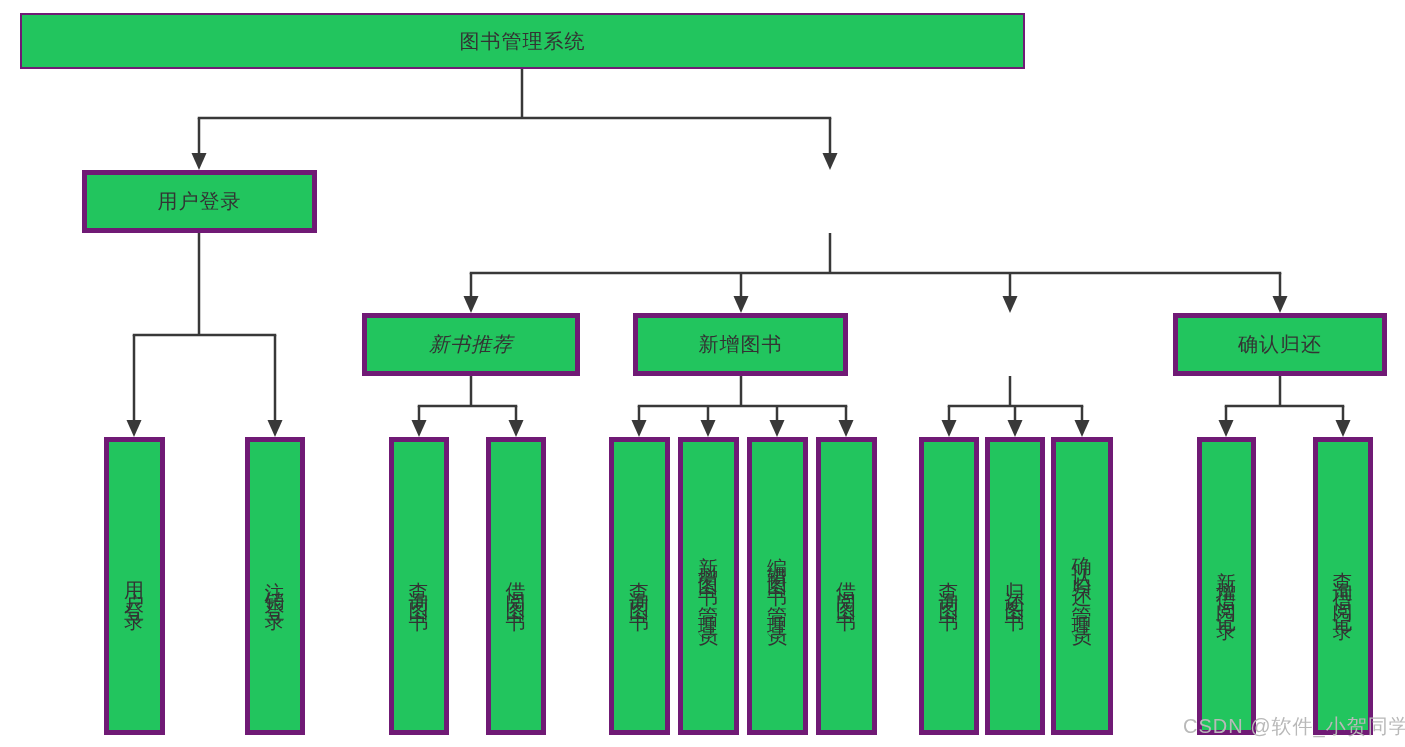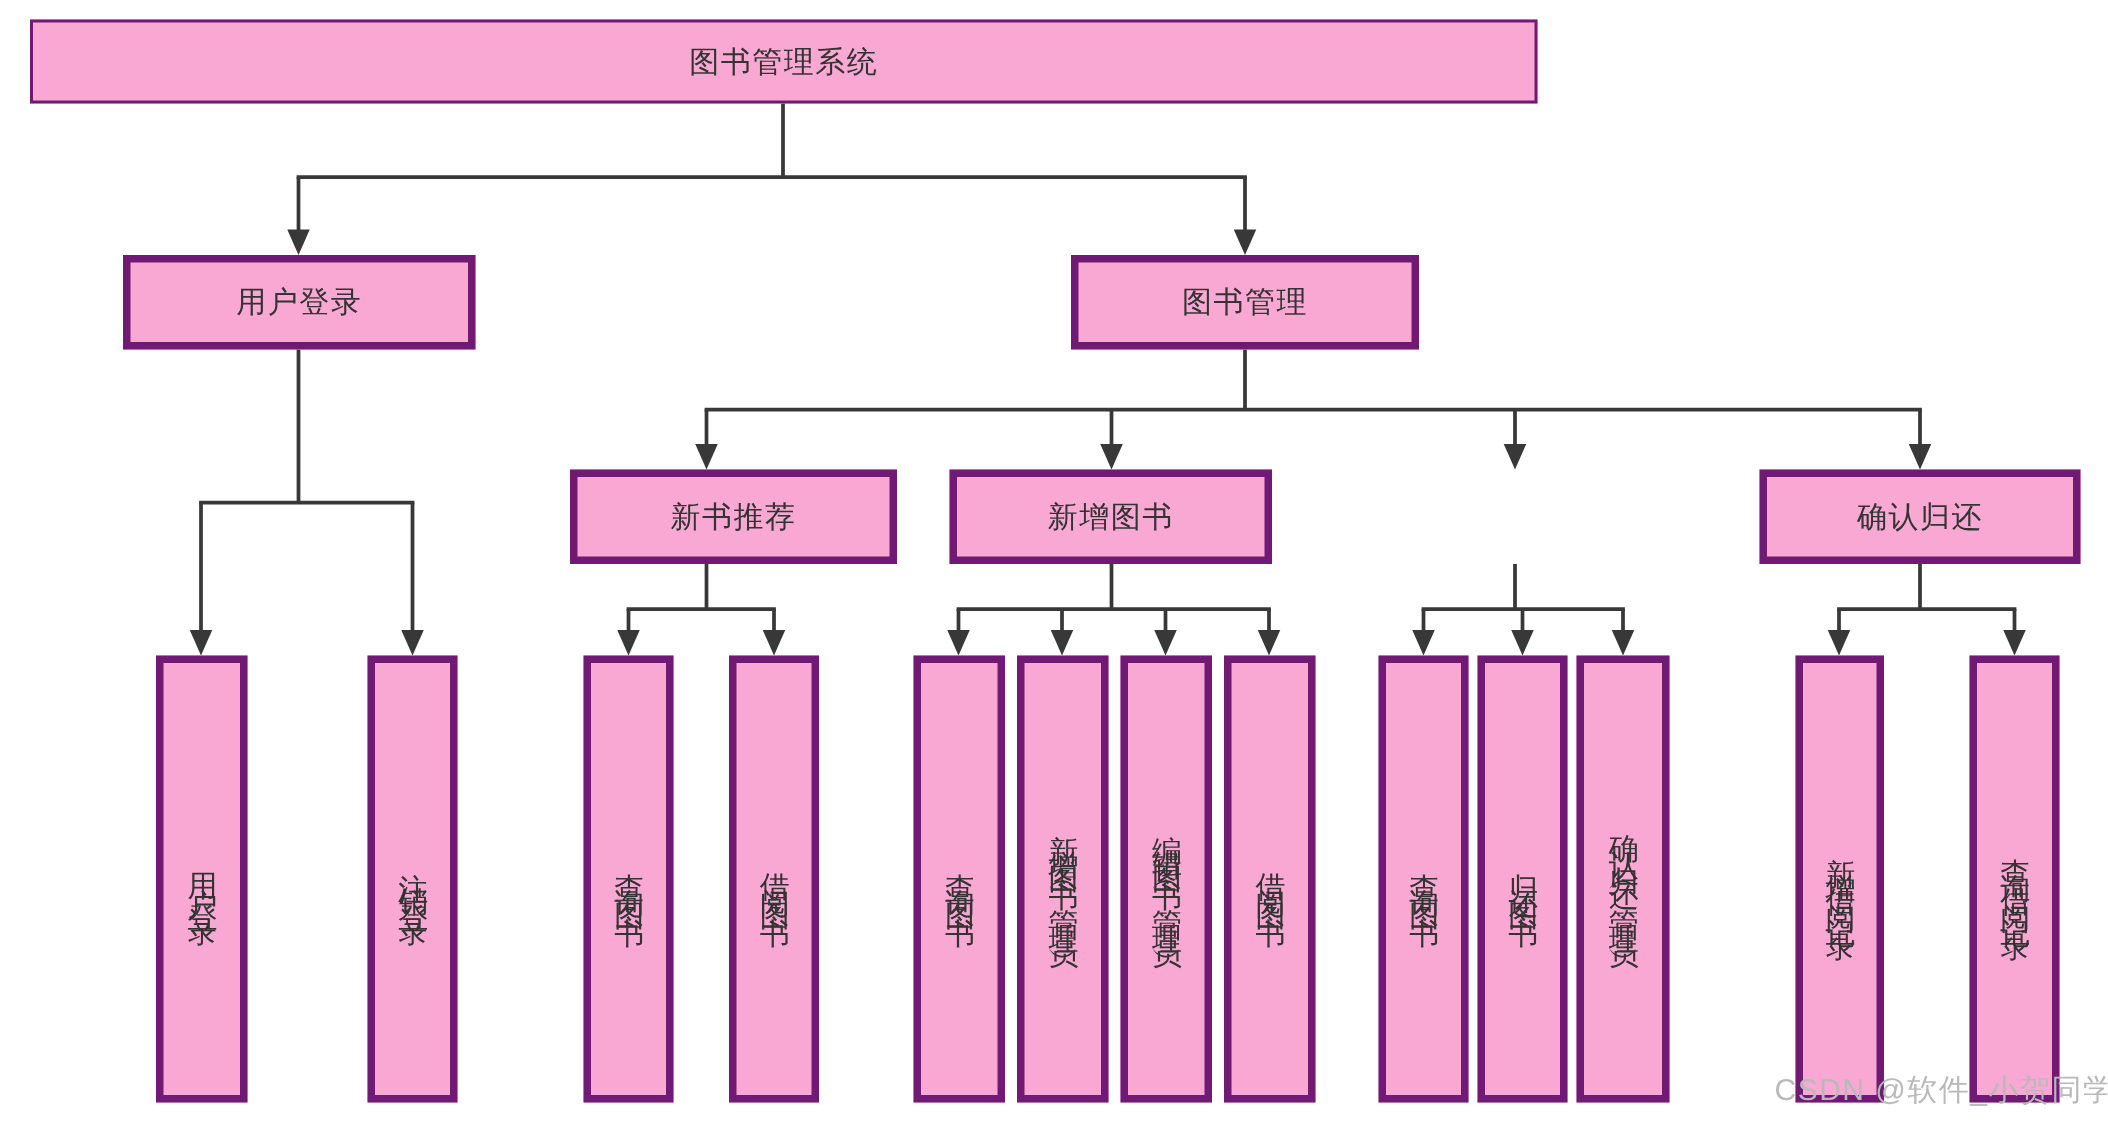--- a/index.html
+++ b/index.html
@@ -9,21 +9,21 @@
     height: 747px;
     background: #ffffff;
     font-family: "Liberation Sans", sans-serif;
     overflow: hidden;
   }
   #connectors { position:absolute; left:0; top:0; width:1405px; height:747px; }
   .box {
     position: absolute;
     box-sizing: border-box;
     border: 5px solid #701a75;
-    background: #f9a8d4;
+    background: #22c55e;
     display: flex;
     align-items: center;
     justify-content: center;
     font-size: 20px;
     color: #333333;
     letter-spacing: 1px;
   }
   .root { border-width: 2px; }
   .leaf { top: 437px; height: 298px; }
   .leaf span {
@@ -104,25 +104,22 @@
       <polygon points="1335.5,420 1350.5,420 1343,437" fill="#383838"></polygon>
     </svg>
 
   <div class="box root" style="left:20px; top:13px; width:1005px; height:56px;">
     <span>图书管理系统</span>
   </div>
 
   <div class="box" style="left:82px; top:170px; width:235px; height:63px;">
     <span>用户登录</span>
   </div>
-  <div class="box" style="left:714px; top:170px; width:232px; height:63px;">
-    <span>图书管理</span>
-  </div>
 
-  <div class="box" style="left:380px; top:313px; width:218px; height:63px;">
+  <div class="box" style="left:362px; top:313px; width:218px; height:63px;font-style:italic;">
     <span>新书推荐</span>
   </div>
   <div class="box" style="left:633px; top:313px; width:215px; height:63px;">
     <span>新增图书</span>
   </div>
   <div class="box" style="left:1173px; top:313px; width:214px; height:63px;">
     <span>确认归还</span>
   </div>
 
   <div class="box leaf" style="left:104px; width:61px;">

